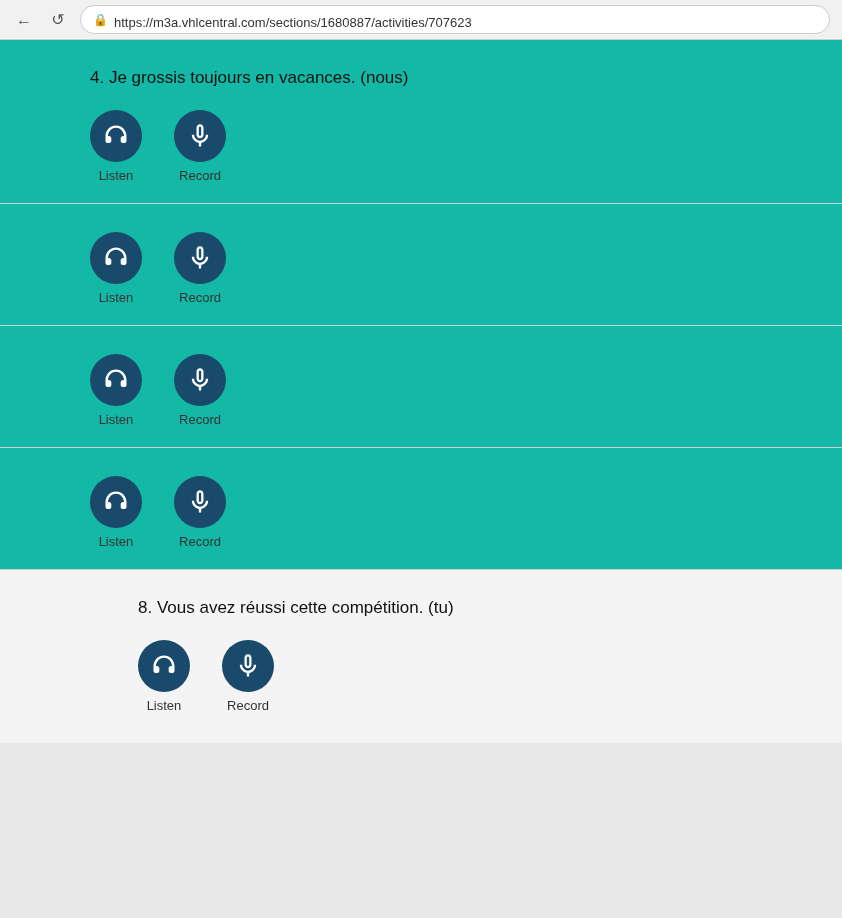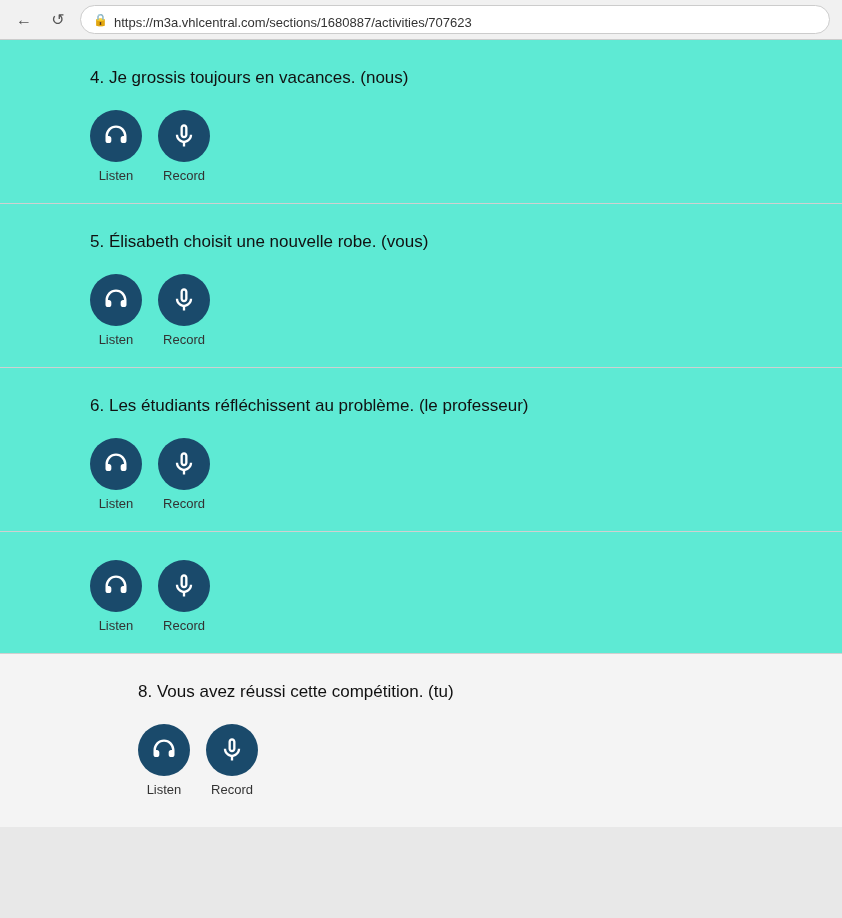--- a/index.html
+++ b/index.html
@@ -59,35 +59,35 @@
       color: #333;
       margin-top: 6px;
     }
 
     .main-content {
       background: #f4f4f4;
       padding: 0 0 20px 0;
     }
 
     .question-section {
-      background: #5eead4;
+      background: #14b8a6;
       padding: 28px 50px 20px 90px;
       border-bottom: 1px solid #d0d0d0;
     }
 
     .question-text {
       font-size: 17px;
       color: #111;
       margin-bottom: 22px;
       font-weight: 400;
     }
 
     .controls {
       display: flex;
-      gap: 16px;
+      gap: 32px;
       align-items: flex-end;
     }
 
     .control-item {
       display: flex;
       flex-direction: column;
       align-items: center;
       gap: 6px;
       cursor: pointer;
     }
@@ -153,49 +153,41 @@
           <svg viewBox="0 0 24 24">
             <path d="M12 14c1.66 0 3-1.34 3-3V5c0-1.66-1.34-3-3-3S9 3.34 9 5v6c0 1.66 1.34 3 3 3zm-1-9c0-.55.45-1 1-1s1 .45 1 1v6c0 .55-.45 1-1 1s-1-.45-1-1V5zm6 6c0 2.76-2.24 5-5 5s-5-2.24-5-5H5c0 3.53 2.61 6.43 6 6.92V21h2v-3.08c3.39-.49 6-3.39 6-6.92h-2z"></path>
           </svg>
         </button>
         <span class="btn-label">Record</span>
       </div>
     </div>
   </div>
 
   <div class="question-section">
-    <div class="question-text">
-      <span>5.</span>
-      <span>Élisabeth choisit une nouvelle robe. (vous)</span>
-    </div>
-    <div class="controls">
-      <div class="control-item">
-        <button class="circle-btn">
-          <svg viewBox="0 0 24 24">
-            <path d="M12 3C7.03 3 3 7.03 3 12v4c0 1.1.9 2 2 2h1c1.1 0 2-.9 2-2v-2c0-1.1-.9-2-2-2H5.07C5.56 7.72 8.47 5 12 5s6.44 2.72 6.93 7H18c-1.1 0-2 .9-2 2v2c0 1.1.9 2 2 2h1c1.1 0 2-.9 2-2v-4c0-4.97-4.03-9-9-9z"></path>
-          </svg>
-        </button>
-        <span class="btn-label">Listen</span>
-      </div>
-      <div class="control-item">
-        <button class="circle-btn">
-          <svg viewBox="0 0 24 24">
-            <path d="M12 14c1.66 0 3-1.34 3-3V5c0-1.66-1.34-3-3-3S9 3.34 9 5v6c0 1.66 1.34 3 3 3zm-1-9c0-.55.45-1 1-1s1 .45 1 1v6c0 .55-.45 1-1 1s-1-.45-1-1V5zm6 6c0 2.76-2.24 5-5 5s-5-2.24-5-5H5c0 3.53 2.61 6.43 6 6.92V21h2v-3.08c3.39-.49 6-3.39 6-6.92h-2z"></path>
-          </svg>
-        </button>
-        <span class="btn-label">Record</span>
-      </div>
-    </div>
-  </div>
-
-  <div class="question-section">
-    <div class="question-text">
-      <span>6.</span>
-      <span>Les étudiants réfléchissent au problème. (le professeur)</span>
-    </div>
+    <div class="controls">
+      <div class="control-item">
+        <button class="circle-btn">
+          <svg viewBox="0 0 24 24">
+            <path d="M12 3C7.03 3 3 7.03 3 12v4c0 1.1.9 2 2 2h1c1.1 0 2-.9 2-2v-2c0-1.1-.9-2-2-2H5.07C5.56 7.72 8.47 5 12 5s6.44 2.72 6.93 7H18c-1.1 0-2 .9-2 2v2c0 1.1.9 2 2 2h1c1.1 0 2-.9 2-2v-4c0-4.97-4.03-9-9-9z"></path>
+          </svg>
+        </button>
+        <span class="btn-label">Listen</span>
+      </div>
+      <div class="control-item">
+        <button class="circle-btn">
+          <svg viewBox="0 0 24 24">
+            <path d="M12 14c1.66 0 3-1.34 3-3V5c0-1.66-1.34-3-3-3S9 3.34 9 5v6c0 1.66 1.34 3 3 3zm-1-9c0-.55.45-1 1-1s1 .45 1 1v6c0 .55-.45 1-1 1s-1-.45-1-1V5zm6 6c0 2.76-2.24 5-5 5s-5-2.24-5-5H5c0 3.53 2.61 6.43 6 6.92V21h2v-3.08c3.39-.49 6-3.39 6-6.92h-2z"></path>
+          </svg>
+        </button>
+        <span class="btn-label">Record</span>
+      </div>
+    </div>
+  </div>
+
+  <div class="question-section">
     <div class="controls">
       <div class="control-item">
         <button class="circle-btn">
           <svg viewBox="0 0 24 24">
             <path d="M12 3C7.03 3 3 7.03 3 12v4c0 1.1.9 2 2 2h1c1.1 0 2-.9 2-2v-2c0-1.1-.9-2-2-2H5.07C5.56 7.72 8.47 5 12 5s6.44 2.72 6.93 7H18c-1.1 0-2 .9-2 2v2c0 1.1.9 2 2 2h1c1.1 0 2-.9 2-2v-4c0-4.97-4.03-9-9-9z"></path>
           </svg>
         </button>
         <span class="btn-label">Listen</span>
       </div>
       <div class="control-item">

